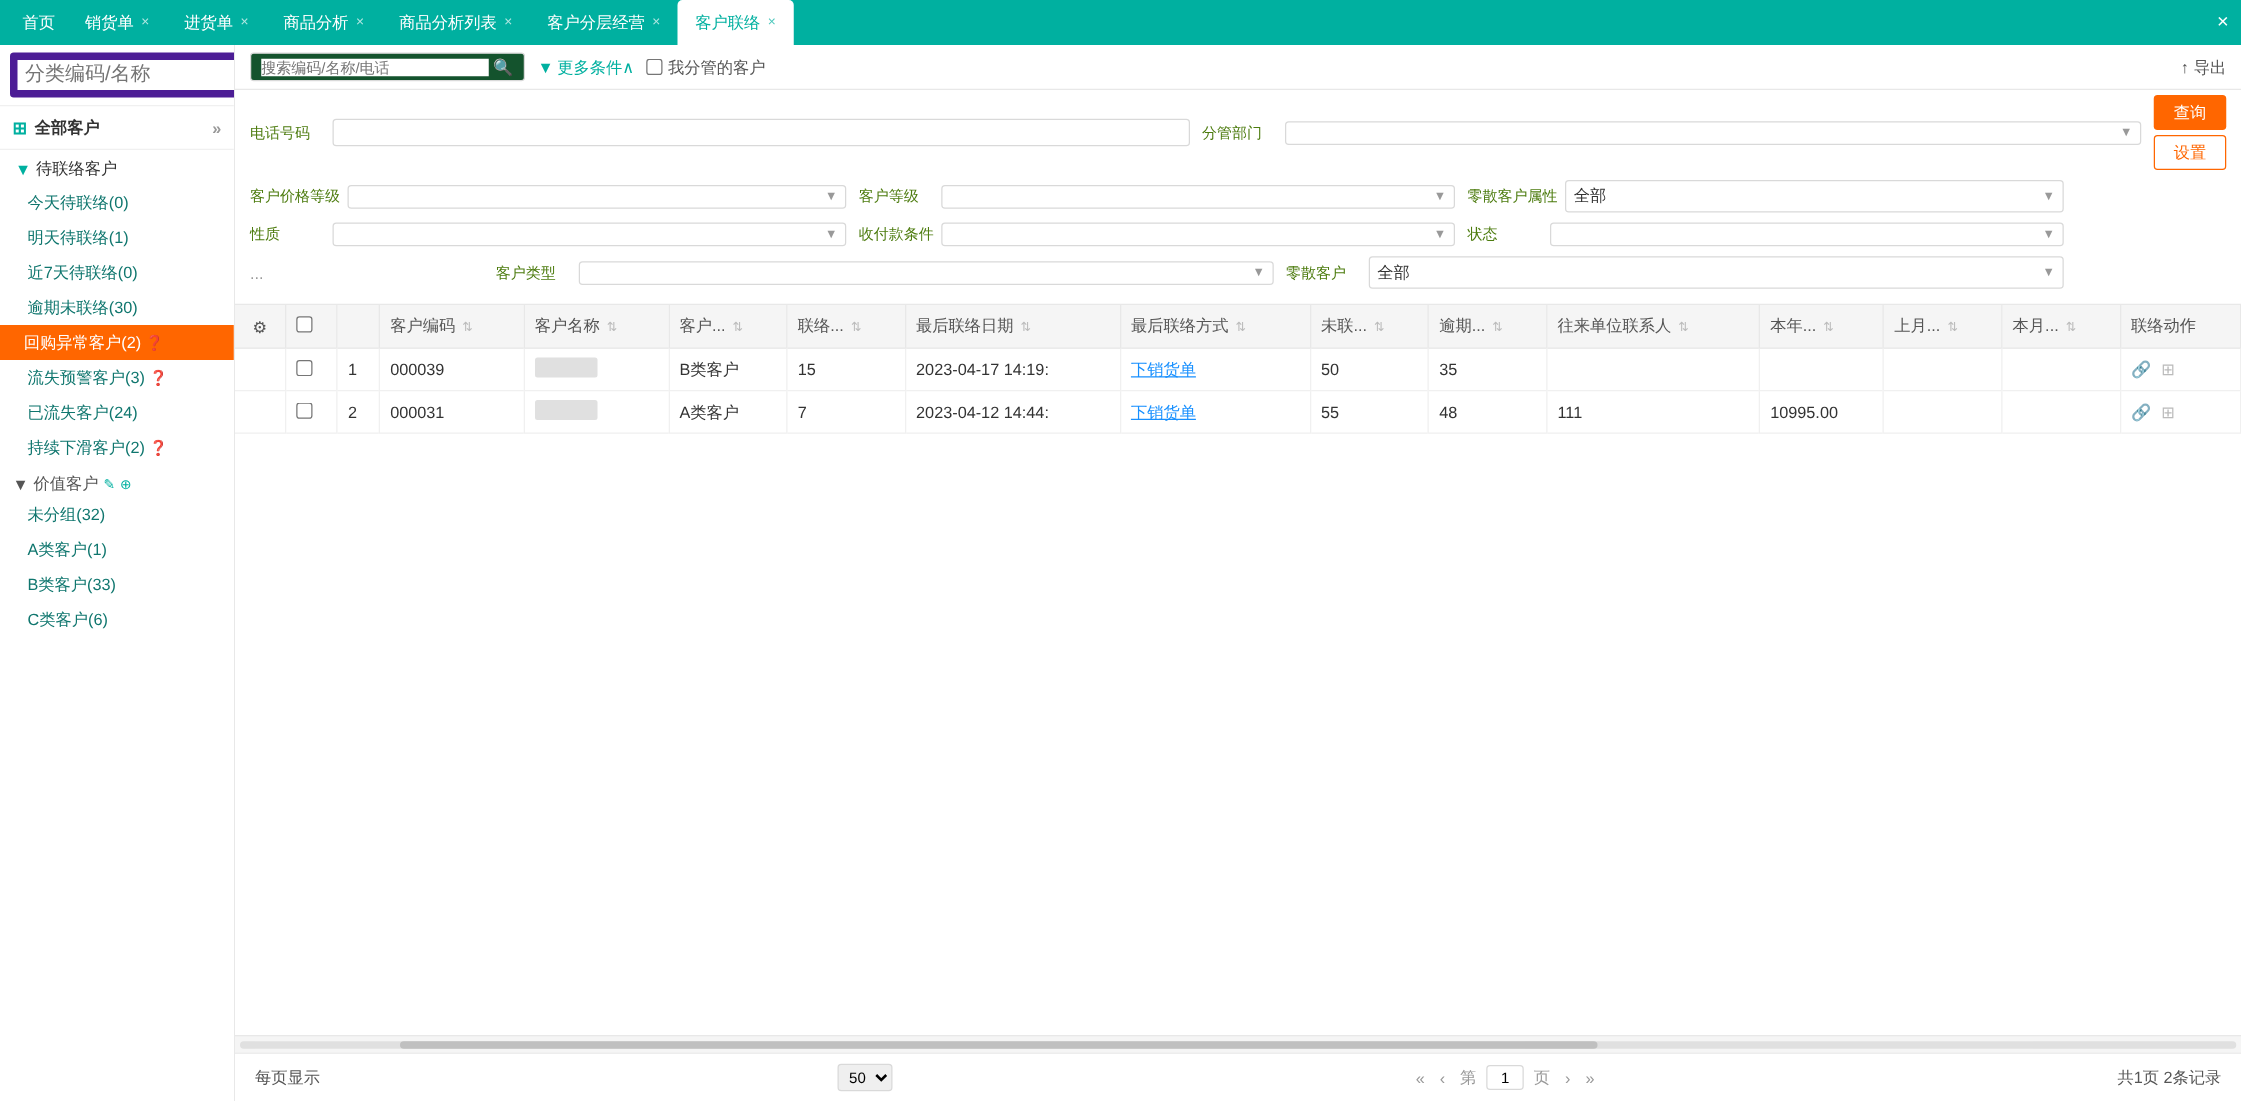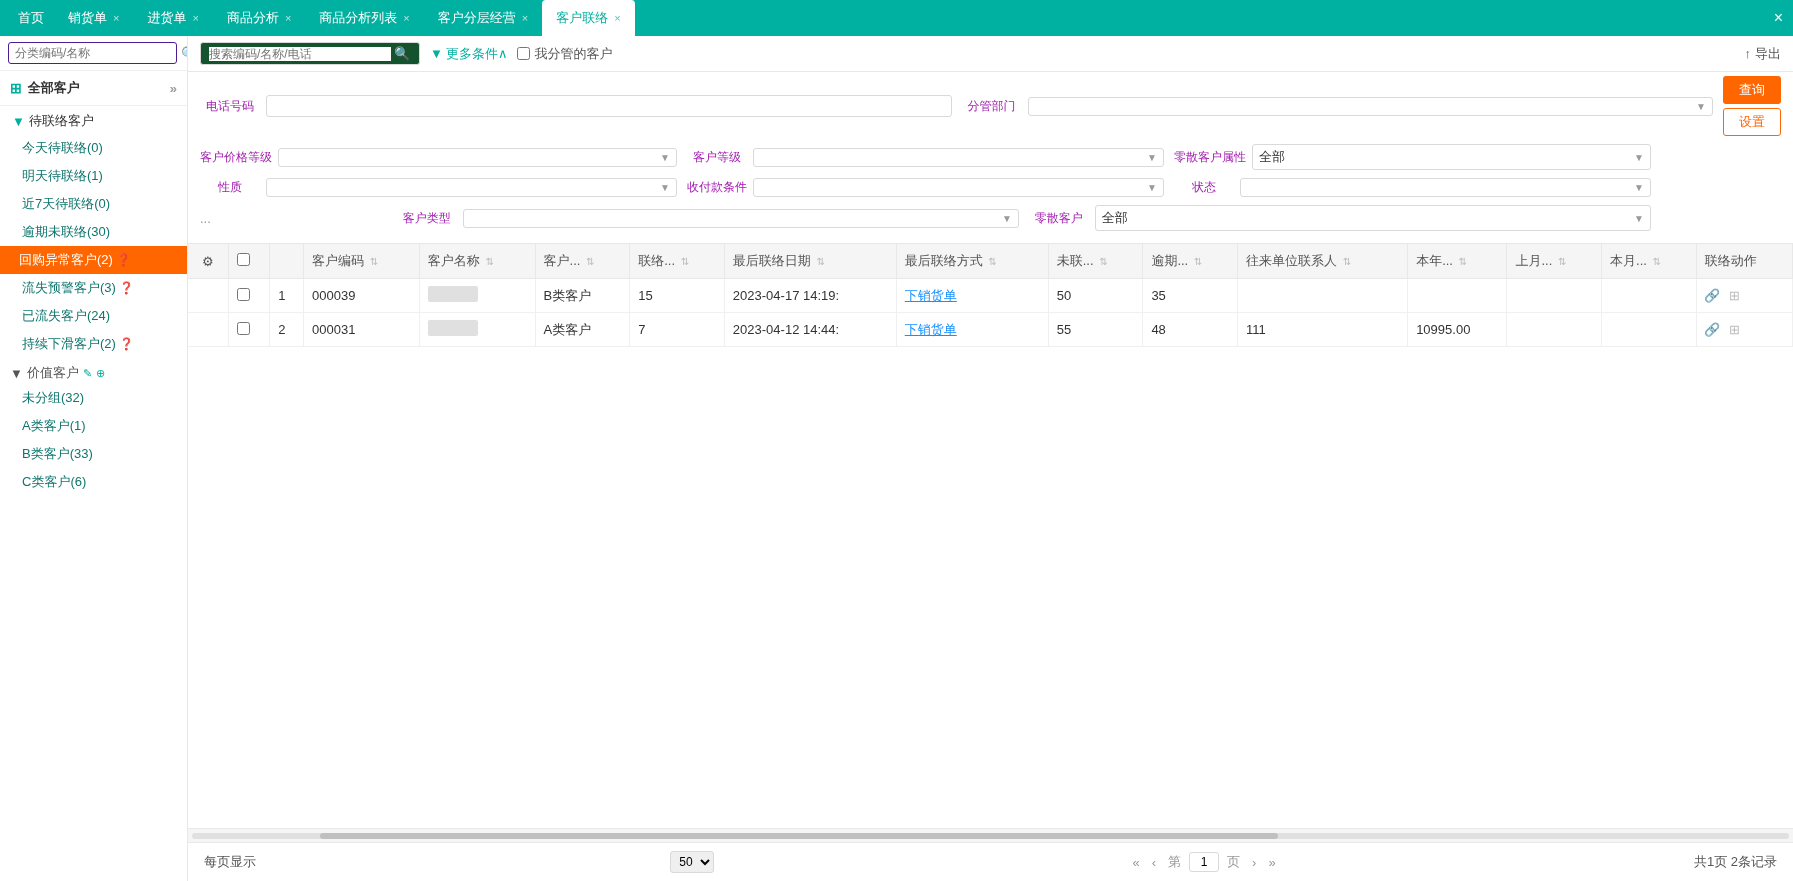--- a/index.html
+++ b/index.html
@@ -32,22 +32,22 @@
     
     .sidebar {
       width: 188px; min-width: 188px; background: #fff;
       border-right: 1px solid #e8e8e8; display: flex; flex-direction: column;
       overflow-y: auto;
     }
     .sidebar-search {
       display: flex; align-items: center; padding: 6px 8px; border-bottom: 1px solid #f0f0f0;
     }
     .sidebar-search input {
-      flex: 1; border: 1px solid #4c1d95; border-radius: 3px; padding: 3px 6px;
-      font-size: 12px; outline: none;
+      flex: 1; border: 6px solid #4c1d95; border-radius: 3px; padding: 3px 6px;
+      font-size: 16px; outline: none;
     }
     .sidebar-search .search-btn {
       margin-left: 4px; cursor: pointer; color: #999;
     }
     .sidebar-section-header {
       display: flex; align-items: center; padding: 8px 10px;
       font-weight: bold; font-size: 13px; color: #333;
       border-bottom: 1px solid #f0f0f0;
     }
     .sidebar-section-header .collapse-icon {
@@ -115,21 +115,21 @@
     .filter-rows {
       background: #fff; border-bottom: 1px solid #e8e8e8; padding: 0 12px 8px;
     }
     .filter-row {
       display: flex; align-items: center; gap: 10px; padding: 4px 0;
     }
     .filter-cell {
       display: flex; align-items: center; flex: 1; gap: 6px; min-width: 0;
     }
     .filter-label {
-      white-space: nowrap; color: #a21caf; font-size: 12px; min-width: 60px; text-align: center;
+      white-space: nowrap; color: #4d7c0f; font-size: 12px; min-width: 60px; text-align: left;
     }
     .filter-select {
       flex: 1; border: 1px solid #d9d9d9; border-radius: 3px; padding: 3px 6px;
       font-size: 12px; display: flex; align-items: center; justify-content: space-between;
       cursor: pointer; background: #fff; color: #333; min-width: 0;
     }
     .filter-select .arrow { color: #999; font-size: 10px; margin-left: 4px; }
     .filter-input {
       flex: 1; border: 1px solid #d9d9d9; border-radius: 3px; padding: 3px 6px;
       font-size: 12px; outline: none;

